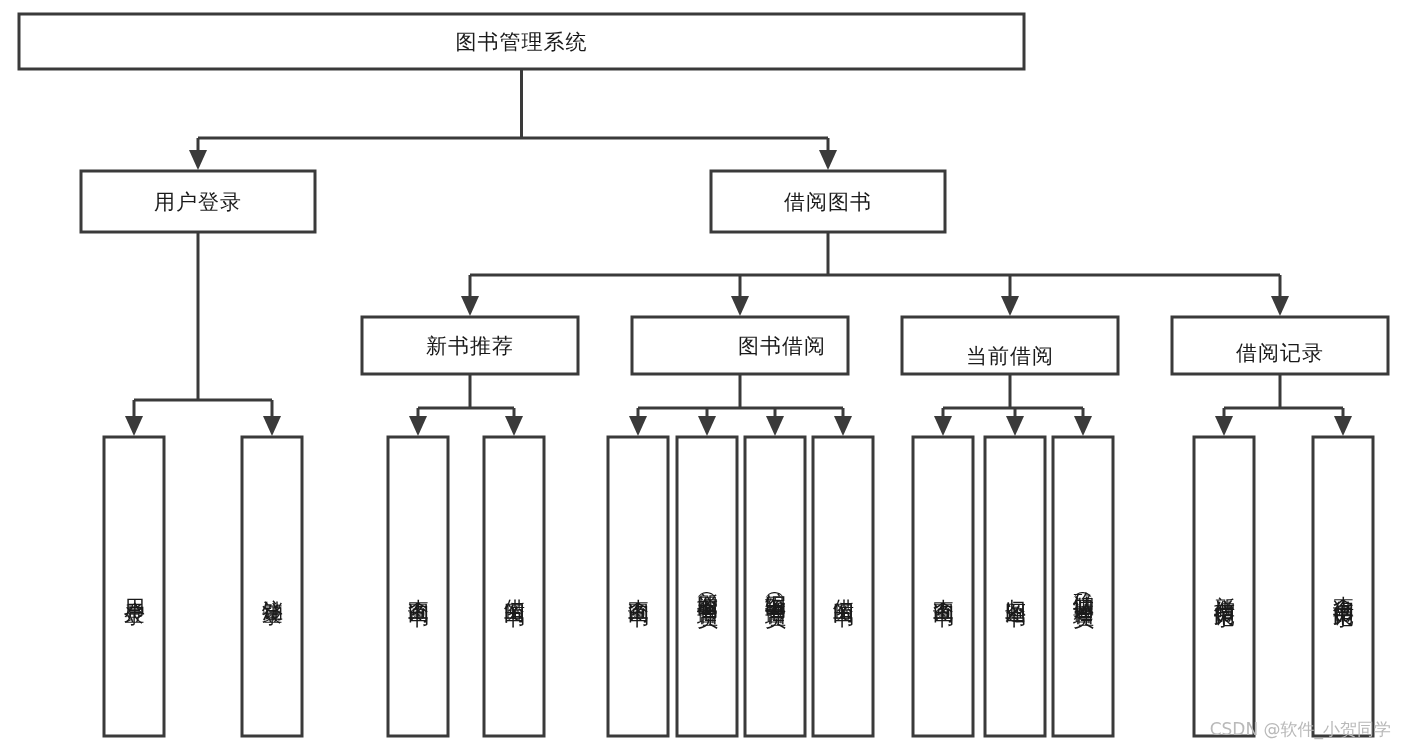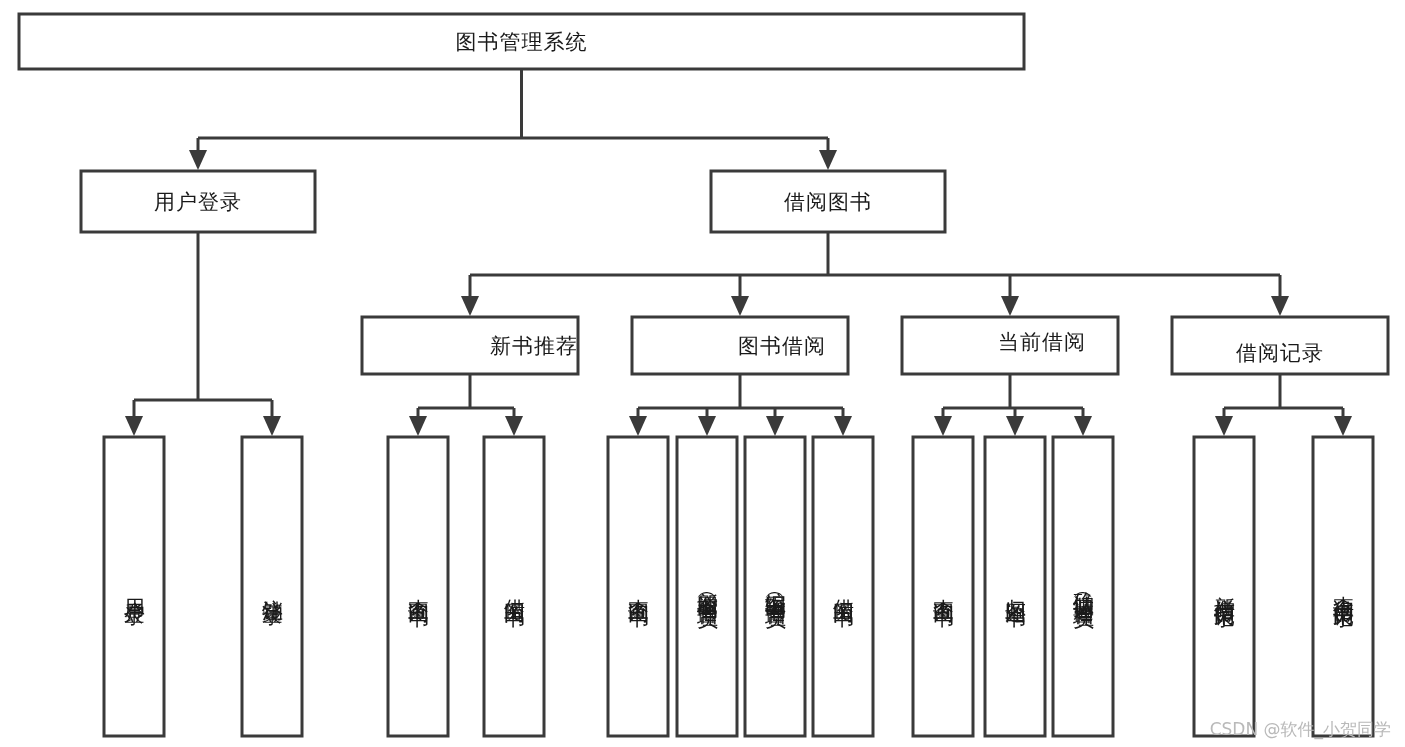--- a/index.html
+++ b/index.html
@@ -164,21 +164,21 @@
       </div>
       <div class="vlabel-wrap" style="left: 104px; top: 437px; width: 60px; height: 299px;">
         <span class="vlabel-text">用户登录</span>
       </div>
       <div class="vlabel-wrap" style="left: 242px; top: 437px; width: 60px; height: 299px;">
         <span class="vlabel-text">注销登录</span>
       </div>
       <div class="hlabel-wrap" style="left: 711px; top: 171px; width: 234px; height: 61px;">
         <span class="hlabel-text">借阅图书</span>
       </div>
-      <div class="hlabel-wrap" style="left: 362px; top: 317px; width: 216px; height: 57px; justify-content: flex-end;">
+      <div class="hlabel-wrap" style="left: 362px; top: 317px; width: 216px; height: 57px;">
         <span class="hlabel-text">新书推荐</span>
       </div>
       <div class="vlabel-wrap" style="left: 388px; top: 437px; width: 60px; height: 299px;">
         <span class="vlabel-text">查询图书</span>
       </div>
       <div class="vlabel-wrap" style="left: 484px; top: 437px; width: 60px; height: 299px;">
         <span class="vlabel-text">借阅图书</span>
       </div>
       <div class="hlabel-wrap" style="left: 632px; top: 317px; width: 216px; height: 57px; margin-left: 42px;">
         <span class="hlabel-text">图书借阅</span>
@@ -188,21 +188,21 @@
       </div>
       <div class="vlabel-wrap" style="left: 677px; top: 437px; width: 60px; height: 299px;">
         <span class="vlabel-text">新增图书（管理员）</span>
       </div>
       <div class="vlabel-wrap" style="left: 745px; top: 437px; width: 60px; height: 299px;">
         <span class="vlabel-text">编辑图书（管理员）</span>
       </div>
       <div class="vlabel-wrap" style="left: 813px; top: 437px; width: 60px; height: 299px;">
         <span class="vlabel-text">借阅图书</span>
       </div>
-      <div class="hlabel-wrap" style="left: 902px; top: 319px; width: 216px; height: 46px; margin-left: 32px;">
+      <div class="hlabel-wrap" style="left: 902px; top: 333px; width: 216px; height: 46px;">
         <span class="hlabel-text">当前借阅</span>
       </div>
       <div class="vlabel-wrap" style="left: 913px; top: 437px; width: 60px; height: 299px;">
         <span class="vlabel-text">查询图书</span>
       </div>
       <div class="vlabel-wrap" style="left: 985px; top: 437px; width: 60px; height: 299px;">
         <span class="vlabel-text">归还图书</span>
       </div>
       <div class="vlabel-wrap" style="left: 1053px; top: 437px; width: 60px; height: 299px;">
         <span class="vlabel-text">确认归还（管理员）</span>

